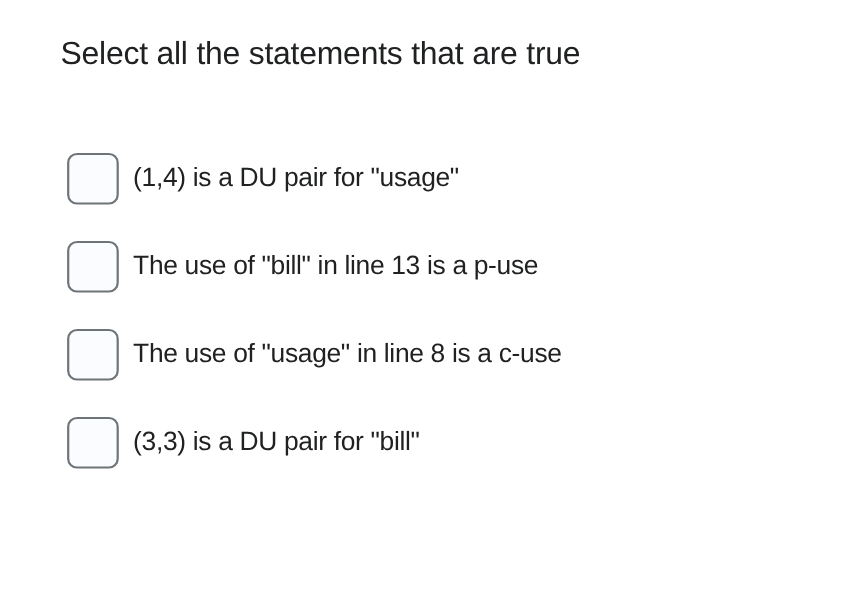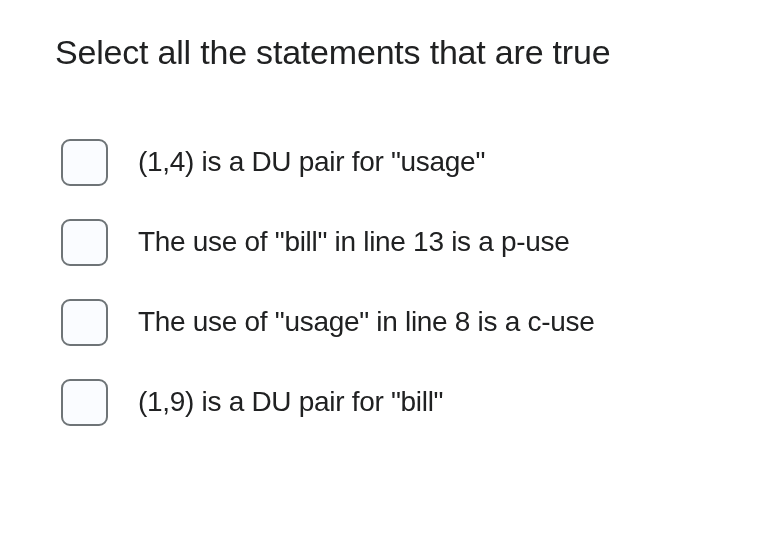--- a/index.html
+++ b/index.html
@@ -13,21 +13,21 @@
     position: relative;
     background: #ffffff;
     font-family: "Liberation Sans", sans-serif;
     color: #202122;
     overflow: hidden;
   }
   .question-title {
     position: absolute;
     left: 55px;
     top: 33px;
-    font-size: 34px;
+    font-size: 29px;
     font-weight: 400;
     letter-spacing: -0.2px;
     white-space: nowrap;
     color: #202122;
   }
   .options {
     position: absolute;
     left: 61px;
     top: 138px;
   }
@@ -41,22 +41,22 @@
   .option:last-child { margin-bottom: 0; }
   .checkbox {
     flex: 0 0 auto;
     width: 47px;
     height: 47px;
     border: 2.5px solid #6e7477;
     border-radius: 9px;
     background: #fafcff;
   }
   .option-label {
-    margin-left: 30px;
-    font-size: 28px;
+    margin-left: 13px;
+    font-size: 24px;
     letter-spacing: -0.3px;
     white-space: nowrap;
     color: #202122;
   }
 </style>
 </head>
 <body>
 
 <div class="question-title">Select all the statements that are true</div>
 
@@ -73,16 +73,16 @@
   </div>
 
 
   <div class="option">
     <span class="checkbox"></span>
     <span class="option-label">The use of "usage" in line 8 is a c-use</span>
   </div>
 
   <div class="option">
     <span class="checkbox"></span>
-    <span class="option-label">(1,9) is a DU pair for "bill"</span>
+    <span class="option-label">(3,3) is a DU pair for "bill"</span>
   </div>
 
 </div>
 
 </body></html>

